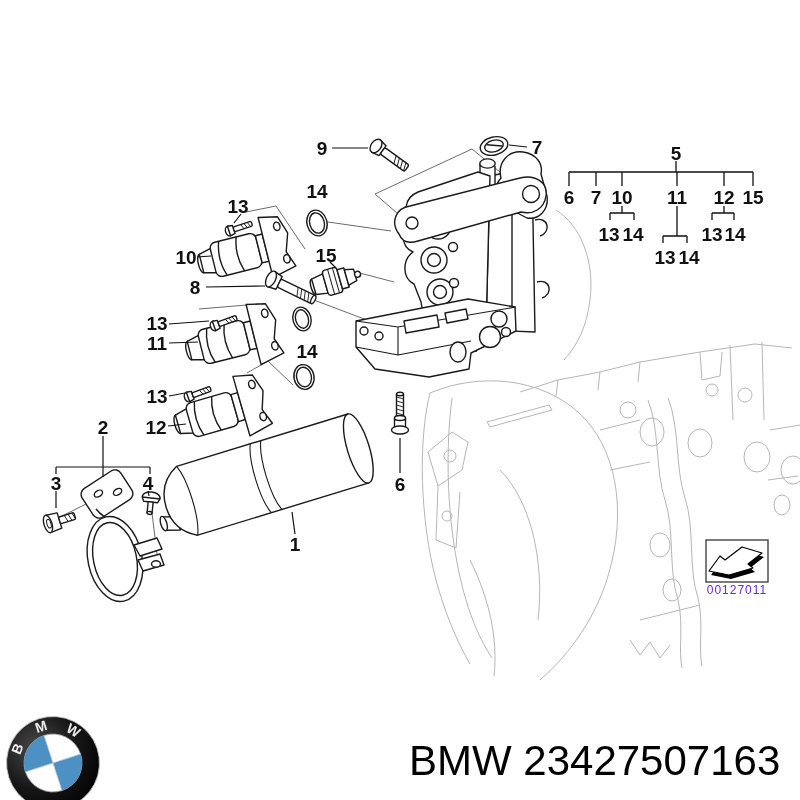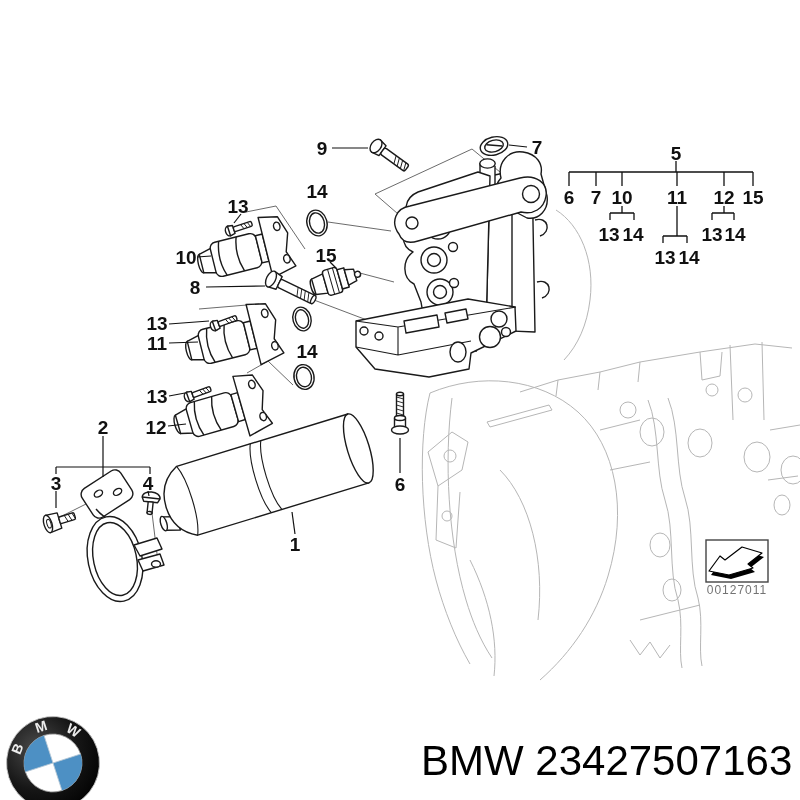--- a/index.html
+++ b/index.html
@@ -2,23 +2,23 @@
 <html><head>
 <meta charset="utf-8">
 <style>
   html,body{margin:0;padding:0;background:#fff;}
   #canvas{position:relative;width:800px;height:800px;background:#fff;overflow:hidden;
           font-family:"Liberation Sans",sans-serif;}
   #art{position:absolute;left:0;top:0;}
   .lbl{position:absolute;transform:translate(-50%,-50%);font-weight:bold;
        font-size:19px;color:#111;white-space:nowrap;line-height:1;}
   .stamp-number{position:absolute;left:737px;top:590px;transform:translate(-50%,-50%);
-       font-size:12px;color:#737373;letter-spacing:1px;}
+       font-size:12px;color:#6d28d9;letter-spacing:1px;}
   .part-number{position:absolute;left:409px;top:737px;font-size:42px;color:#000;
-       white-space:nowrap;letter-spacing:0px;margin-left:12px;}
+       white-space:nowrap;letter-spacing:0px;}
 </style>
 </head>
 <body>
 
 <div id="canvas">
 
   <svg id="art" width="800" height="800" viewBox="0 0 800 800">
     <defs>
       <radialGradient id="lg" cx="38%" cy="30%" r="80%">
         <stop offset="0%" stop-color="#4a4a4a"></stop>

